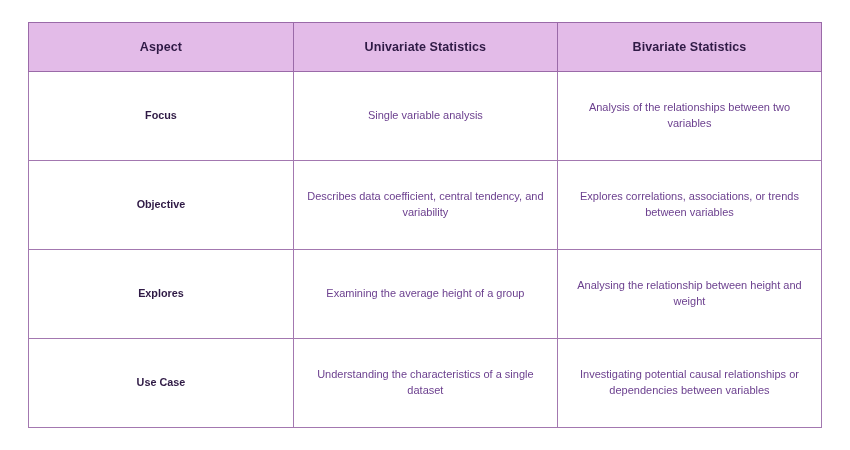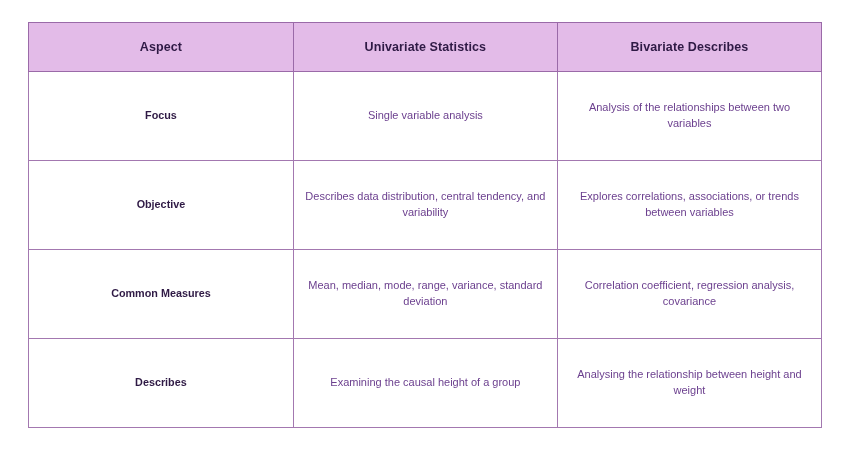--- a/index.html
+++ b/index.html
@@ -85,40 +85,40 @@
     <table class="compare">
       <colgroup>
         <col class="c-aspect">
         <col class="c-uni">
         <col class="c-bi">
       </colgroup>
       <thead>
         <tr>
           <th>Aspect</th>
           <th>Univariate Statistics</th>
-          <th>Bivariate Describes</th>
+          <th>Bivariate Statistics</th>
         </tr>
       </thead>
       <tbody>
         <tr>
           <td class="aspect-cell">Focus</td>
           <td>Single variable analysis</td>
           <td>Analysis of the relationships between two variables</td>
         </tr>
         <tr>
           <td class="aspect-cell">Objective</td>
-          <td>Describes data distribution, central tendency, and variability</td>
+          <td>Describes data coefficient, central tendency, and variability</td>
           <td>Explores correlations, associations, or trends between variables</td>
         </tr>
         <tr>
-          <td class="aspect-cell">Common Measures</td>
-          <td>Mean, median, mode, range, variance, standard deviation</td>
-          <td>Correlation coefficient, regression analysis, covariance</td>
+          <td class="aspect-cell">Explores</td>
+          <td>Examining the average height of a group</td>
+          <td>Analysing the relationship between height and weight</td>
         </tr>
         <tr>
-          <td class="aspect-cell">Describes</td>
-          <td>Examining the causal height of a group</td>
-          <td>Analysing the relationship between height and weight</td>
+          <td class="aspect-cell">Use Case</td>
+          <td>Understanding the characteristics of a single dataset</td>
+          <td>Investigating potential causal relationships or dependencies between variables</td>
         </tr>
       </tbody>
     </table>
   </div>
 </div>
 
 </body></html>

